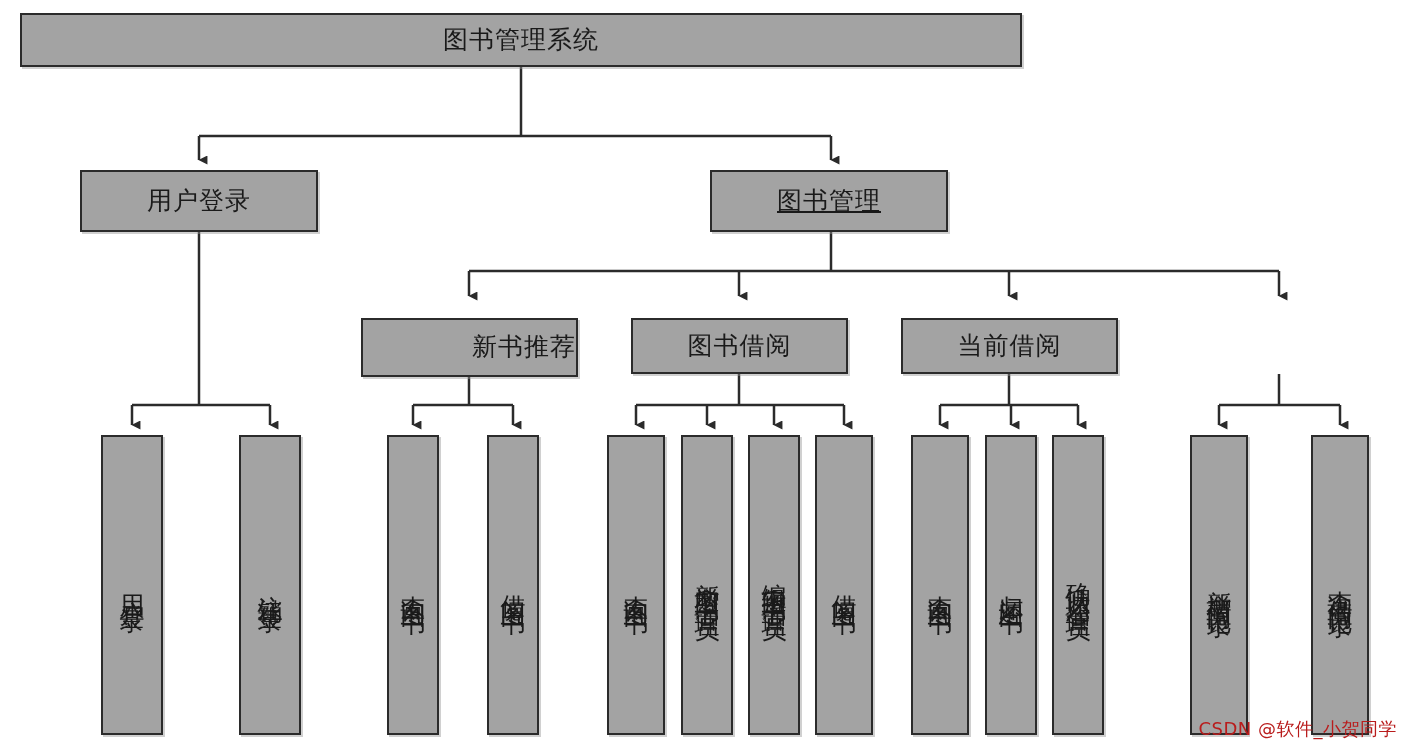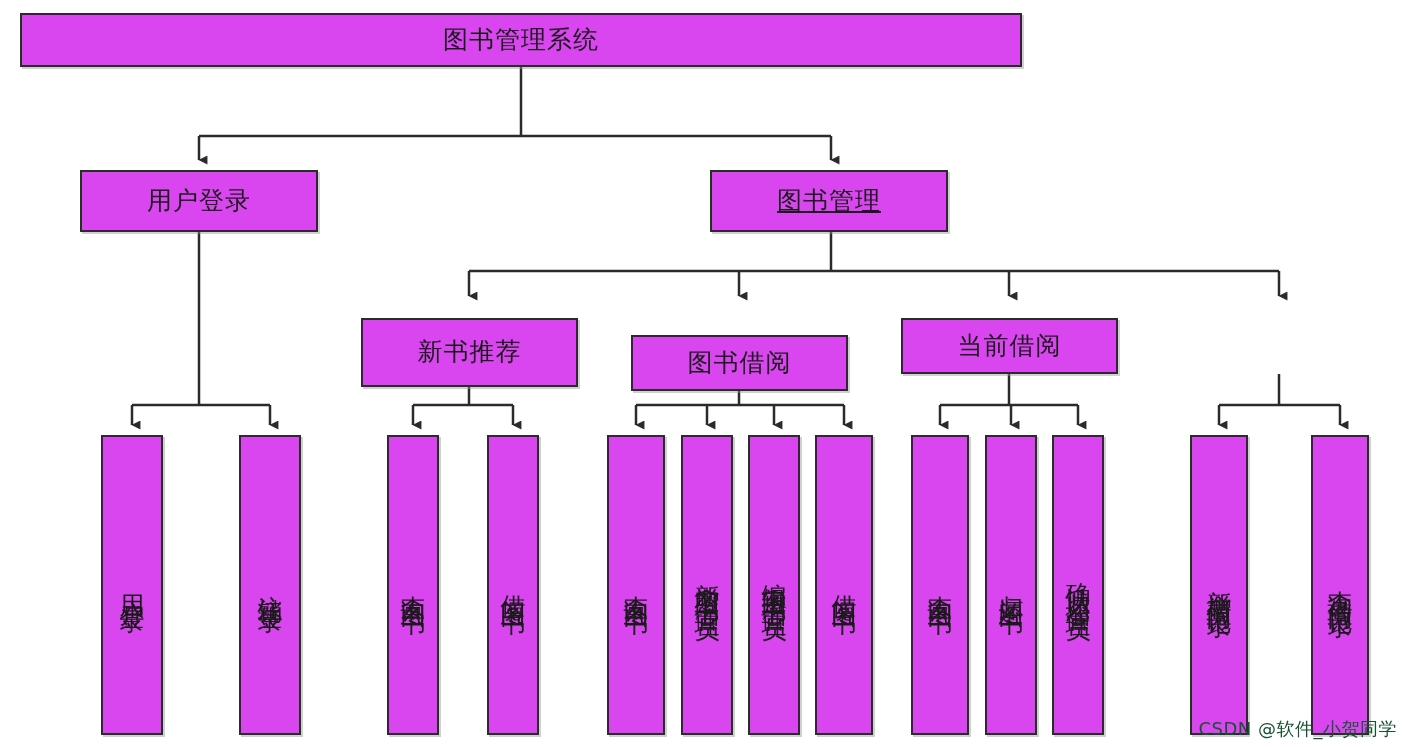--- a/index.html
+++ b/index.html
@@ -22,21 +22,21 @@
     left: 0;
     top: 0;
     width: 1405px;
     height: 747px;
     pointer-events: none;
   }
   .node {
     position: absolute;
     box-sizing: border-box;
     border: 2px solid #2b2b2b;
-    background: #d946ef;
+    background: #a3a3a3;
     display: flex;
     align-items: center;
     justify-content: center;
     color: #1a1a1a;
     box-shadow: 2px 2px 0 rgba(150,150,150,0.45);
   }
   .node .label {
     line-height: 1.15;
     white-space: nowrap;
   }
@@ -60,21 +60,21 @@
     letter-spacing: 5px;
     line-height: 1;
     white-space: nowrap;
     text-align: center;
   }
   .watermark {
     position: absolute;
     right: 8px;
     bottom: 6px;
     font-size: 18px;
-    color: #14532d;
+    color: #b91c1c;
     letter-spacing: 0.5px;
     white-space: nowrap;
     font-family: "DejaVu Sans", "Liberation Sans", sans-serif;
   }
 </style>
 </head>
 <body>
 
 <div id="canvas">
 
@@ -132,24 +132,24 @@
     <span class="label">图书管理系统</span>
   </div>
 
   <div class="node horiz" id="node-l2-0" style="left: 80px; top: 170px; width: 238px; height: 62px;">
     <span class="label">用户登录</span>
   </div>
   <div class="node horiz" id="node-l2-1" style="left: 710px; top: 170px; width: 238px; height: 62px; text-decoration: underline;">
     <span class="label">图书管理</span>
   </div>
 
-  <div class="node horiz" id="node-l3-0" style="left: 361px; top: 318px; width: 217px; height: 69px;">
+  <div class="node horiz" id="node-l3-0" style="left: 361px; top: 318px; width: 217px; height: 59px; justify-content: flex-end;">
     <span class="label">新书推荐</span>
   </div>
-  <div class="node horiz" id="node-l3-1" style="left: 631px; top: 318px; width: 217px; height: 56px; margin-top: 17px;">
+  <div class="node horiz" id="node-l3-1" style="left: 631px; top: 318px; width: 217px; height: 56px;">
     <span class="label">图书借阅</span>
   </div>
   <div class="node horiz" id="node-l3-2" style="left: 901px; top: 318px; width: 217px; height: 56px;">
     <span class="label">当前借阅</span>
   </div>
 
   <div class="node vert" id="node-leaf-0" style="left: 101px; top: 435px; width: 62px; height: 300px;">
     <span class="label">用户登录</span>
   </div>
   <div class="node vert" id="node-leaf-1" style="left: 239px; top: 435px; width: 62px; height: 300px;">

